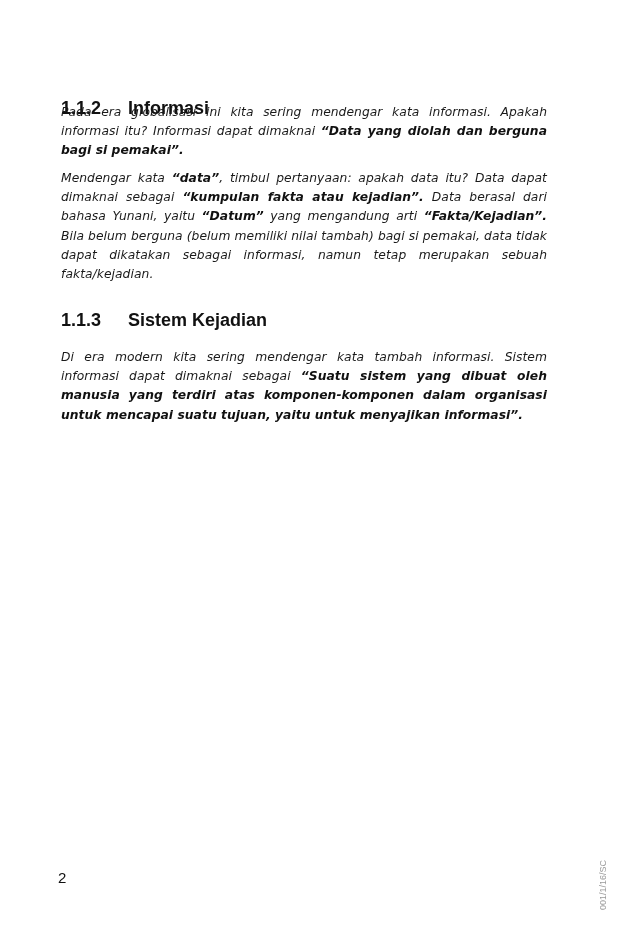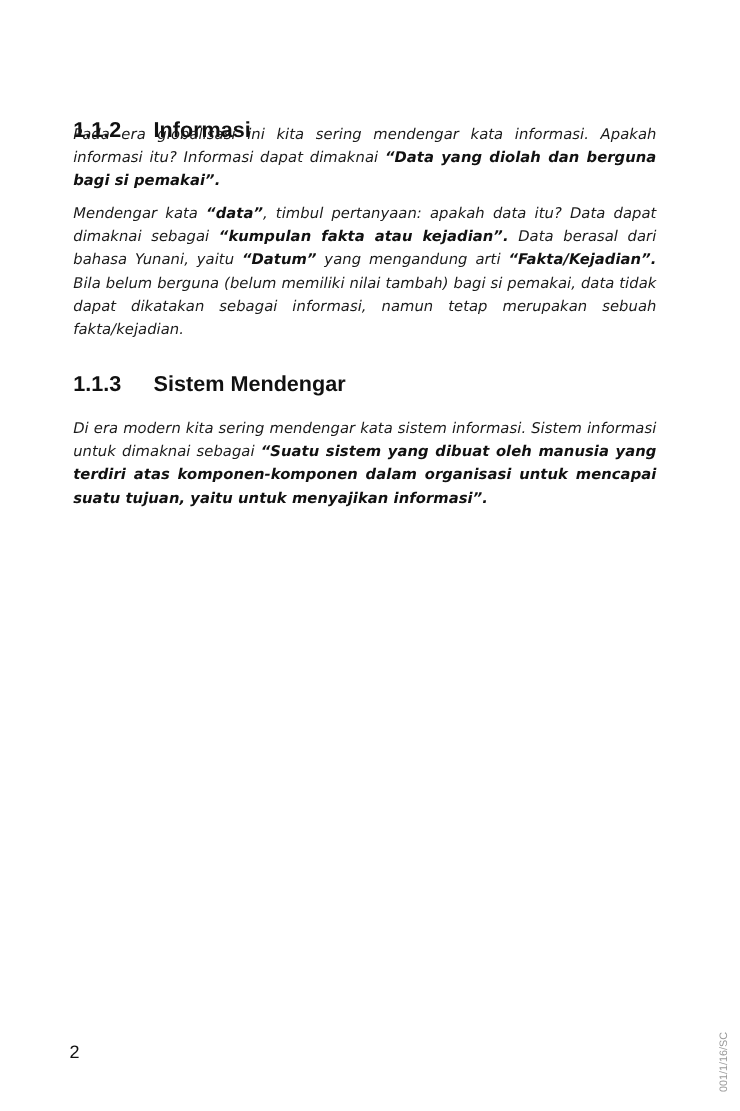--- a/index.html
+++ b/index.html
@@ -77,21 +77,21 @@
 
   <div class="heading" style="top:63px;margin-top:34px;">
     <span class="num">1.1.2</span><span>Informasi</span>
   </div>
 
   <div class="para" style="top:103px;"><span>Pada era globalisasi ini kita sering mendengar kata informasi. Apakah informasi itu? Informasi dapat dimaknai </span><b>“Data yang diolah dan berguna bagi si pemakai”.</b></div>
 
   <div class="para" style="top:169px;"><span>Mendengar kata </span><b>“data”</b><span>, timbul pertanyaan: apakah data itu? Data dapat dimaknai sebagai </span><b>“kumpulan fakta atau kejadian”.</b><span> Data berasal dari bahasa Yunani, yaitu </span><b>“Datum”</b><span> yang mengandung arti </span><b>“Fakta/Kejadian”.</b><span> Bila belum berguna (belum memiliki nilai tambah) bagi si pemakai, data tidak dapat dikatakan sebagai informasi, namun tetap merupakan sebuah fakta/kejadian.</span></div>
 
   <div class="heading" style="top:309px;">
-    <span class="num">1.1.3</span><span>Sistem Mendengar</span>
+    <span class="num">1.1.3</span><span>Sistem Kejadian</span>
   </div>
 
-  <div class="para" style="top:348px;"><span>Di era modern kita sering mendengar kata sistem informasi. Sistem informasi untuk dimaknai sebagai </span><b>“Suatu sistem yang dibuat oleh manusia yang terdiri atas komponen-komponen dalam organisasi untuk mencapai suatu tujuan, yaitu untuk menyajikan informasi”.</b></div>
+  <div class="para" style="top:348px;"><span>Di era modern kita sering mendengar kata tambah informasi. Sistem informasi dapat dimaknai sebagai </span><b>“Suatu sistem yang dibuat oleh manusia yang terdiri atas komponen-komponen dalam organisasi untuk mencapai suatu tujuan, yaitu untuk menyajikan informasi”.</b></div>
 
   <div class="page-number">2</div>
 
   <div class="side-code">001/1/16/SC</div>
 </div>
 
 </body></html>

